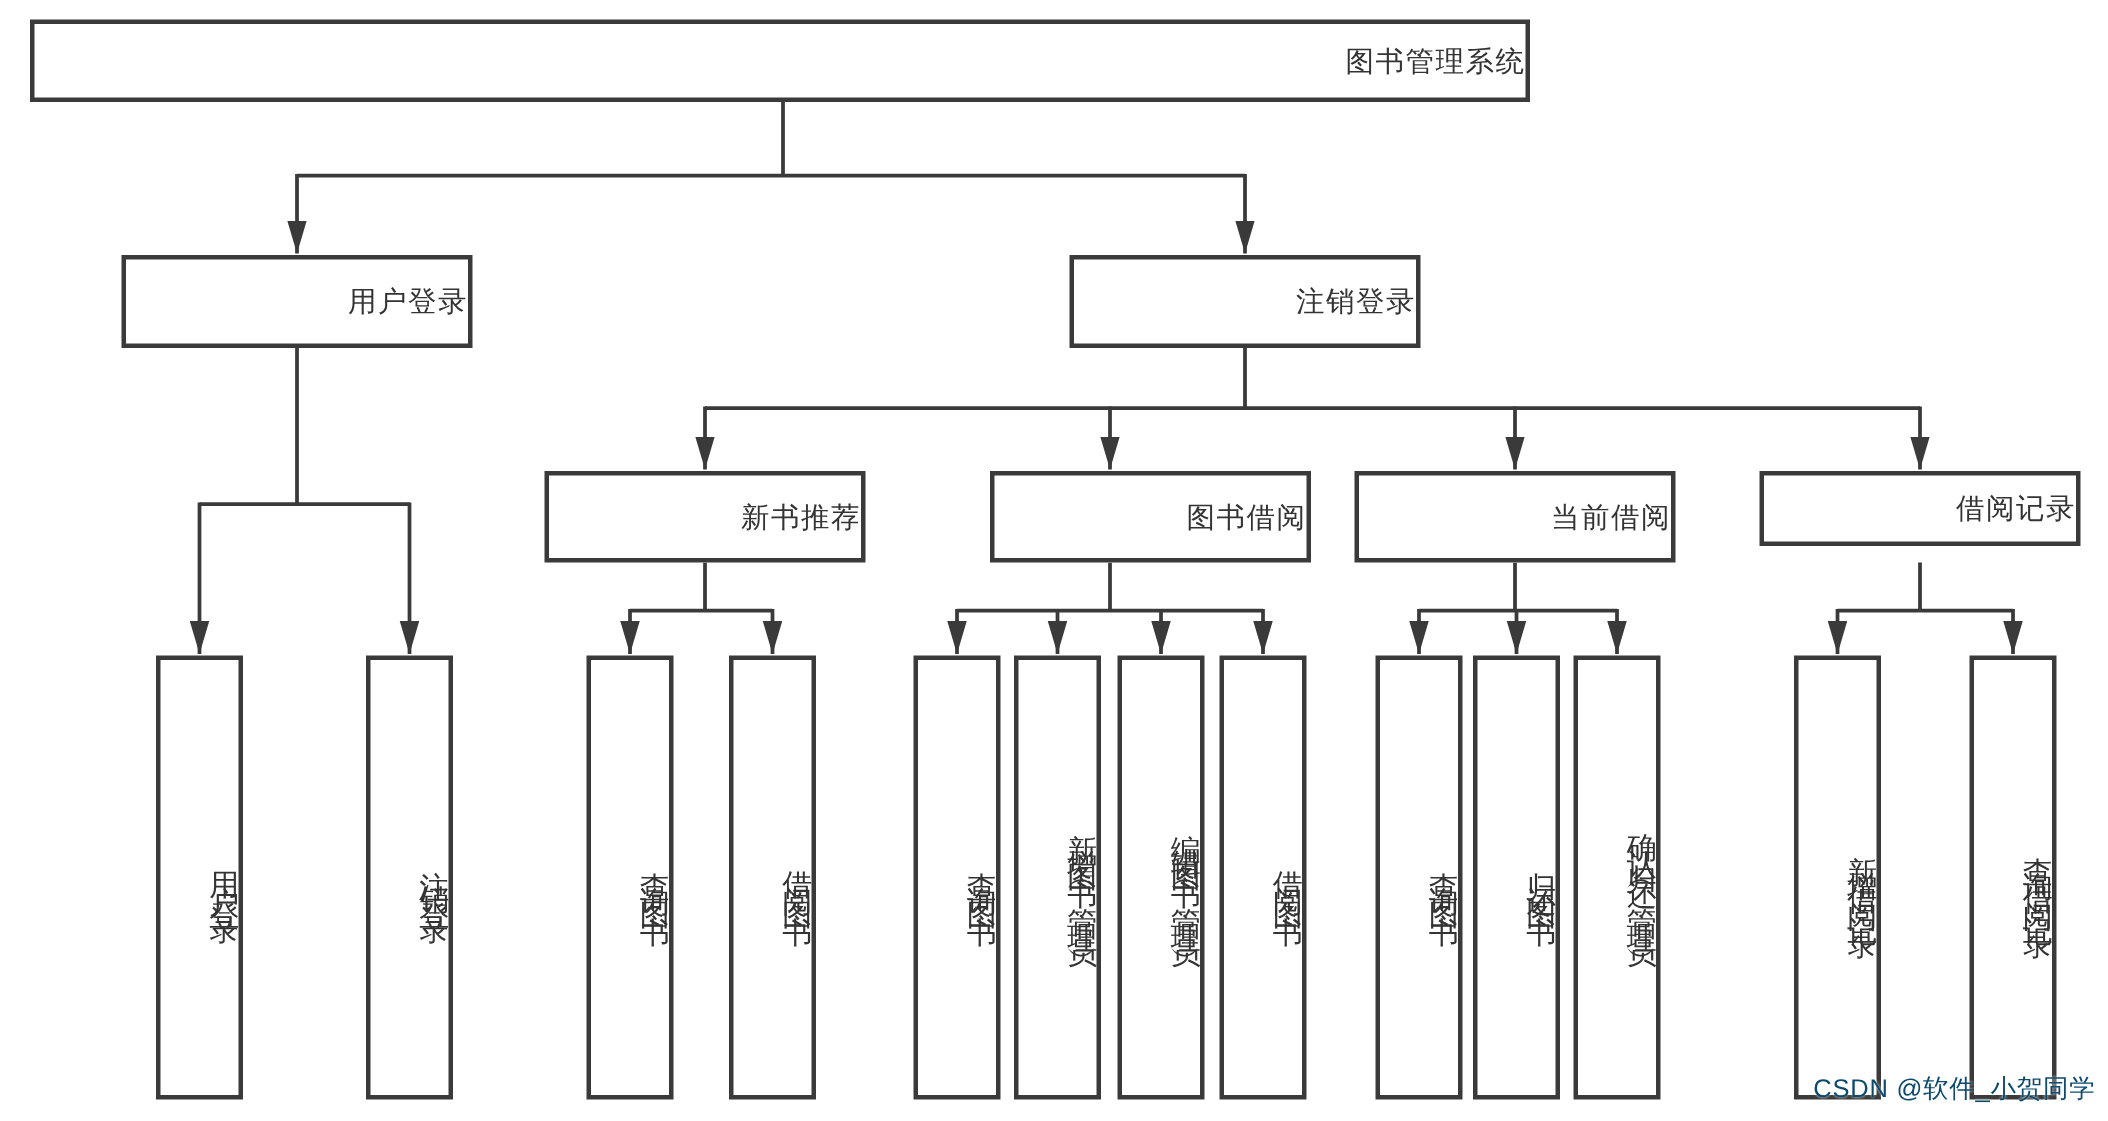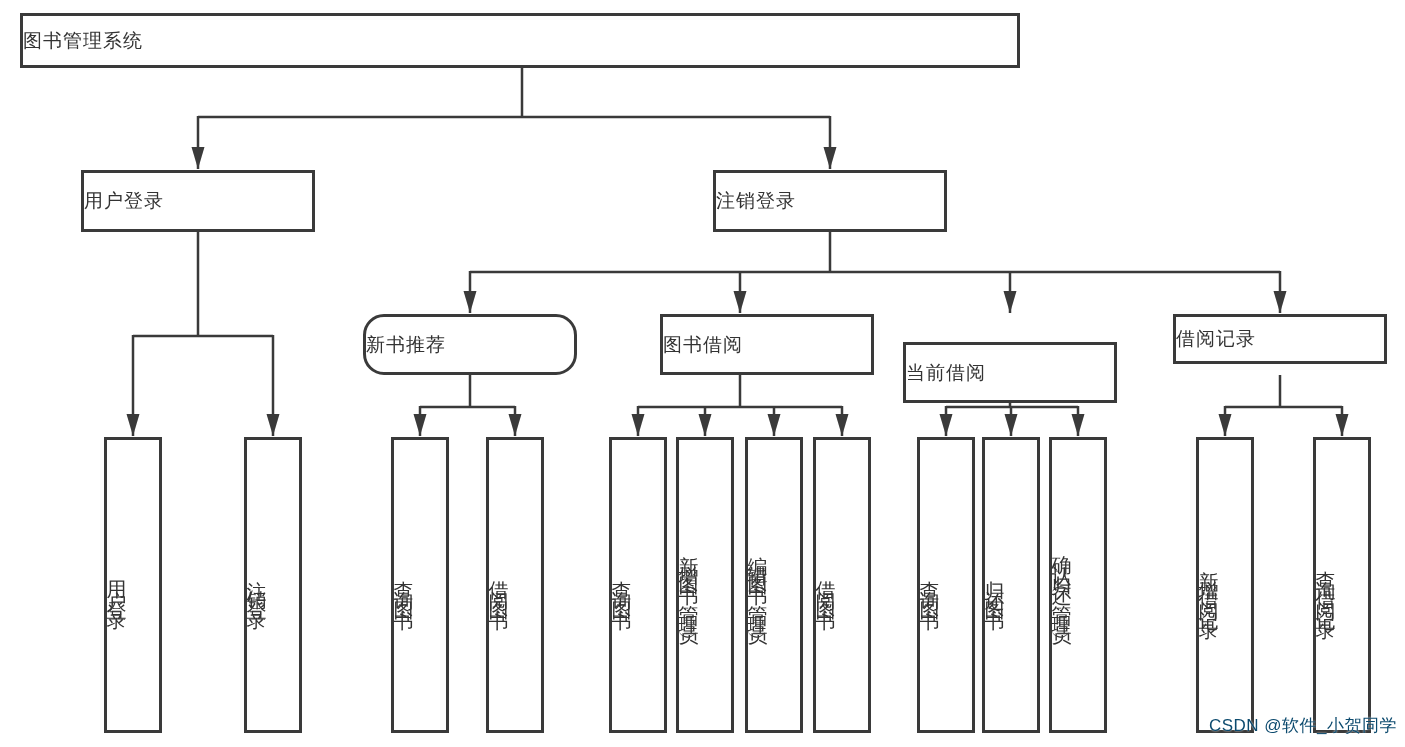--- a/index.html
+++ b/index.html
@@ -3,21 +3,21 @@
 <meta charset="utf-8">
 <style>
   html,body{margin:0;padding:0;background:#fff;}
   .canvas{
     position:relative;width:1405px;height:747px;background:#fff;
     font-family:"Liberation Sans","DejaVu Sans",sans-serif;overflow:hidden;
   }
   .wires{position:absolute;left:0;top:0;}
   .node{
     position:absolute;box-sizing:border-box;background:#fff;
-    border:3px solid #3a3a3a;display:flex;align-items:center;justify-content:flex-start;
+    border:3px solid #3a3a3a;display:flex;align-items:center;justify-content:flex-end;
     color:#333;
   }
   .node.h{font-size:19px;letter-spacing:1px;white-space:nowrap;}
   .node.v .vtext{
     writing-mode:vertical-rl;text-orientation:mixed;
     font-size:20px;letter-spacing:10px;line-height:1;
   }
   .watermark{
     position:absolute;top:714px;right:8px;z-index:5;
     font-size:17px;color:#0c4a6e;letter-spacing:.5px;
@@ -76,27 +76,27 @@
     <span>图书管理系统</span>
   </div>
 
   <div class="node h" style="left:81px;top:170px;width:234px;height:62px;">
     <span>用户登录</span>
   </div>
   <div class="node h" style="left:713px;top:170px;width:234px;height:62px;">
     <span>注销登录</span>
   </div>
 
-  <div class="node h" style="left:363px;top:314px;width:214px;height:61px;border-radius:21px;">
+  <div class="node h" style="left:363px;top:314px;width:214px;height:61px;">
     <span>新书推荐</span>
   </div>
   <div class="node h" style="left:660px;top:314px;width:214px;height:61px;">
     <span>图书借阅</span>
   </div>
-  <div class="node h" style="left:903px;top:314px;width:214px;height:61px;margin-top:28px;">
+  <div class="node h" style="left:903px;top:314px;width:214px;height:61px;">
     <span>当前借阅</span>
   </div>
   <div class="node h" style="left:1173px;top:314px;width:214px;height:50px;">
     <span>借阅记录</span>
   </div>
 
   <div class="node v" style="left:104px;top:437px;width:58px;height:296px;">
     <span class="vtext">用户登录</span>
   </div>
   <div class="node v" style="left:244px;top:437px;width:58px;height:296px;">

